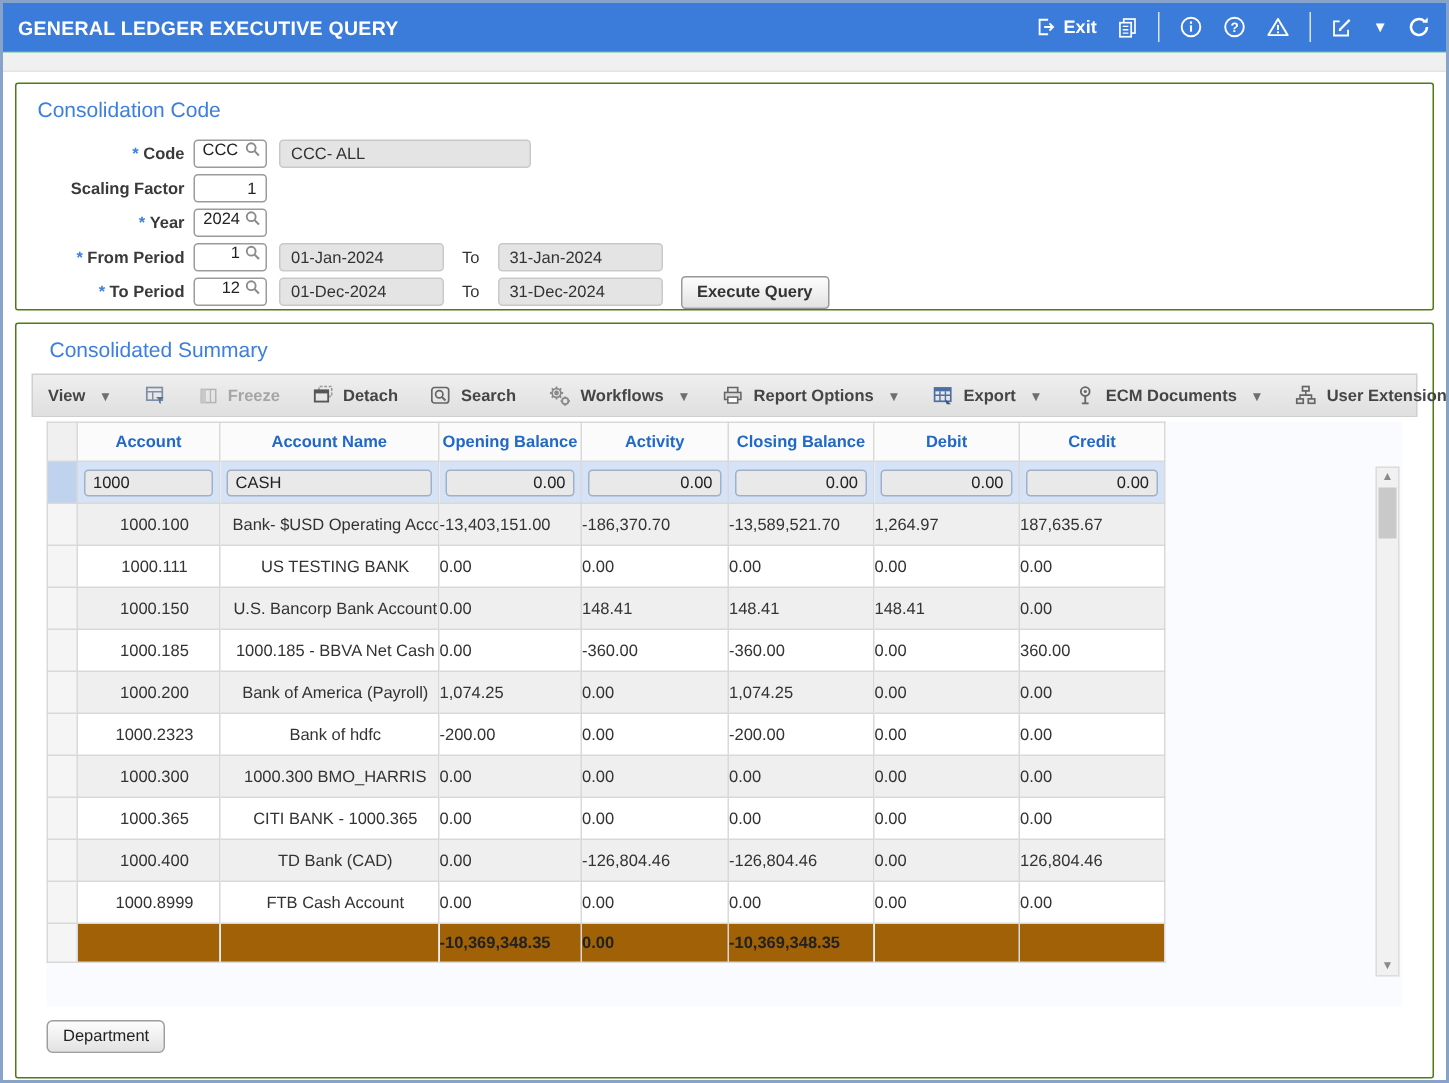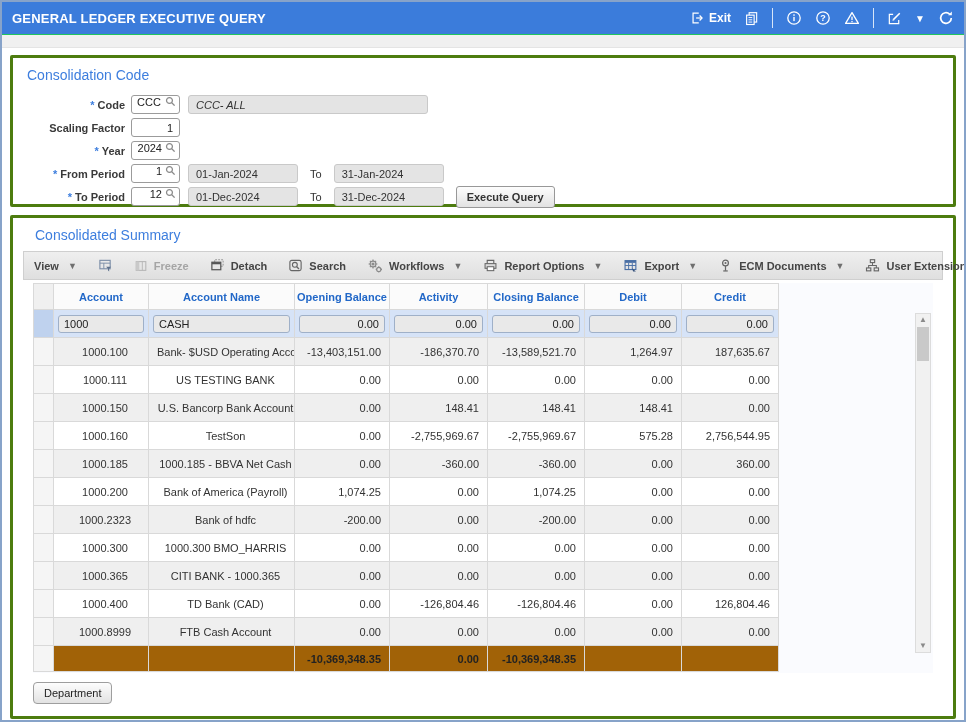--- a/index.html
+++ b/index.html
@@ -11,35 +11,35 @@
   .titlebar .title { color: #fff; font-weight: bold; font-size: 13px; letter-spacing: .2px; }
   .tb-actions { margin-left: auto; display: flex; align-items: center; gap: 13px; }
   .tb-btn { display: flex; align-items: flex-start; gap: 5px; color: #fff; font-size: 12px; font-weight: bold; cursor: pointer; }
   .tb-sep { width: 1px; height: 20px; background: rgba(255,255,255,.8); }
   .tb-caret { color: #fff; font-size: 10px; cursor: pointer; }
 
   .menustrip { height: 13px; background: #F0F0F0; border-bottom: 1px solid #E4E4E4; }
 
   .content { padding: 7px 8px; }
 
-  .panel { border: 3px solid #4d7c0f; border-radius: 2px; background: #fff; }
+  .panel { border: 1px solid #4d7c0f; border-radius: 2px; background: #fff; }
   .section-title { color: #3D7EDE; font-size: 14px; font-weight: normal; }
 
   
   .panel-form { height: 152px; margin-bottom: 8px; padding: 9px 14px; }
   .panel-form .section-title { margin-bottom: 10px; }
   .form-row { display: flex; align-items: center; height: 23px; }
   .form-label { width: 98px; text-align: right; margin-right: 6px; font-size: 11px; font-weight: bold; color: #3A3A3A; white-space: nowrap; }
   .req { color: #3D7EDE; margin-right: 3px; }
   .lookup { width: 49px; height: 19px; border: 1px solid #9B9B9B; border-radius: 3px; background: #fff; display: flex; align-items: flex-start; padding: 0 3px 0 5px; font-size: 11px; color: #222; }
   .lookup .val { flex: 1; }
   .lookup .val.num { text-align: right; padding-right: 3px; }
   .plain-input { width: 49px; height: 19px; border: 1px solid #9B9B9B; border-radius: 3px; background: #fff; font-size: 11px; color: #222; display: flex; align-items: center; justify-content: flex-end; padding: 0 6px; }
   .ro-field { height: 19px; background: #E4E4E4; border: 1px solid #C9C9C9; border-radius: 3px; font-size: 11px; color: #333; display: flex; align-items: center; padding: 0 7px; margin-left: 8px; }
-  .ro-desc { width: 240px; font-style: italic; }
+  .ro-desc { width: 168px; }
   .ro-date { width: 110px; }
   .to-label { margin: 0 4px 0 12px; font-size: 11px; color: #333; }
   .exec-btn { margin-left: 12px; height: 22px; padding: 0 10px; font-size: 11px; font-weight: bold; color: #333; background: linear-gradient(#FDFDFD, #E2E2E2); border: 1px solid #989898; border-radius: 3px; cursor: pointer; }
 
   
   .panel-summary { height: 504px; padding: 7px 10px; }
   .panel-summary .section-title { margin: 2px 12px 8px; }
   .toolbar { height: 29px; background: linear-gradient(#EFEFEF, #DFDFDF); border: 1px solid #CFCFCF; display: flex; align-items: center; padding: 0 10px; gap: 21px; font-size: 11px; font-weight: bold; color: #454545; }
   .tool-item { display: flex; align-items: center; gap: 6px; cursor: pointer; white-space: nowrap; }
   .tool-item.disabled { color: #A5A5A5; cursor: default; }
@@ -52,21 +52,21 @@
   th.colhead { height: 26px; background: #FBFBFB; color: #2268C8; font-weight: bold; text-align: center; }
   th.corner { background: #F0F0F0; }
   .rowhead { background: #F5F5F5; }
   tr.filter-row { background: #D6E3F7; height: 28px; }
   tr.filter-row .rowhead { background: #BFD2EE; }
   .filter-box { height: 18px; background: #E9E9E9; border: 1px solid #9FB0C8; border-radius: 3px; margin: 0 4px; padding: 0 5px; display: flex; align-items: center; font-size: 11px; color: #222; }
   .filter-box.num { justify-content: flex-end; }
   tbody.data tr { height: 28px; background: #fff; }
   tbody.data tr:nth-child(odd) { background: #EFEFEF; }
   td.acct, td.name { text-align: center; padding-left: 8px; color: #333; }
-  td.num { text-align: right; padding-right: 8px; color: #333; }
+  td.num { padding-right: 8px; color: #333; }
   tr.total-row { height: 26px; background: #a16207; }
   tr.total-row td { font-weight: bold; color: #222; }
 
   
   .vscroll { position: absolute; right: 2px; top: 30px; width: 16px; height: 340px; background: #F1F1F1; border: 1px solid #DCDCDC; display: flex; flex-direction: column; align-items: center; }
   .vscroll .arrow { font-size: 8px; color: #8A8A8A; line-height: 12px; height: 12px; cursor: pointer; }
   .vscroll .thumb { width: 12px; height: 34px; background: #C9C9C9; margin-top: 1px; cursor: grab; }
   .vscroll .track { flex: 1; width: 100%; }
 
   .dept-btn { margin: 9px 10px 0; height: 22px; padding: 0 10px; font-size: 11px; color: #222; background: linear-gradient(#FDFDFD, #E2E2E2); border: 1px solid #9E9E9E; border-radius: 4px; cursor: pointer; }
@@ -408,30 +408,20 @@
     <td class="acct">1000.150</td>
     <td class="name">U.S. Bancorp Bank Account</td>
     <td class="num">0.00</td>
     <td class="num">148.41</td>
     <td class="num">148.41</td>
     <td class="num">148.41</td>
     <td class="num">0.00</td>
   </tr>
               <tr>
     <td class="rowhead"></td>
-    <td class="acct">1000.160</td>
-    <td class="name">TestSon</td>
-    <td class="num">0.00</td>
-    <td class="num">-2,755,969.67</td>
-    <td class="num">-2,755,969.67</td>
-    <td class="num">575.28</td>
-    <td class="num">2,756,544.95</td>
-  </tr>
-              <tr>
-    <td class="rowhead"></td>
     <td class="acct">1000.185</td>
     <td class="name">1000.185 - BBVA Net Cash</td>
     <td class="num">0.00</td>
     <td class="num">-360.00</td>
     <td class="num">-360.00</td>
     <td class="num">0.00</td>
     <td class="num">360.00</td>
   </tr>
               <tr>
     <td class="rowhead"></td>

